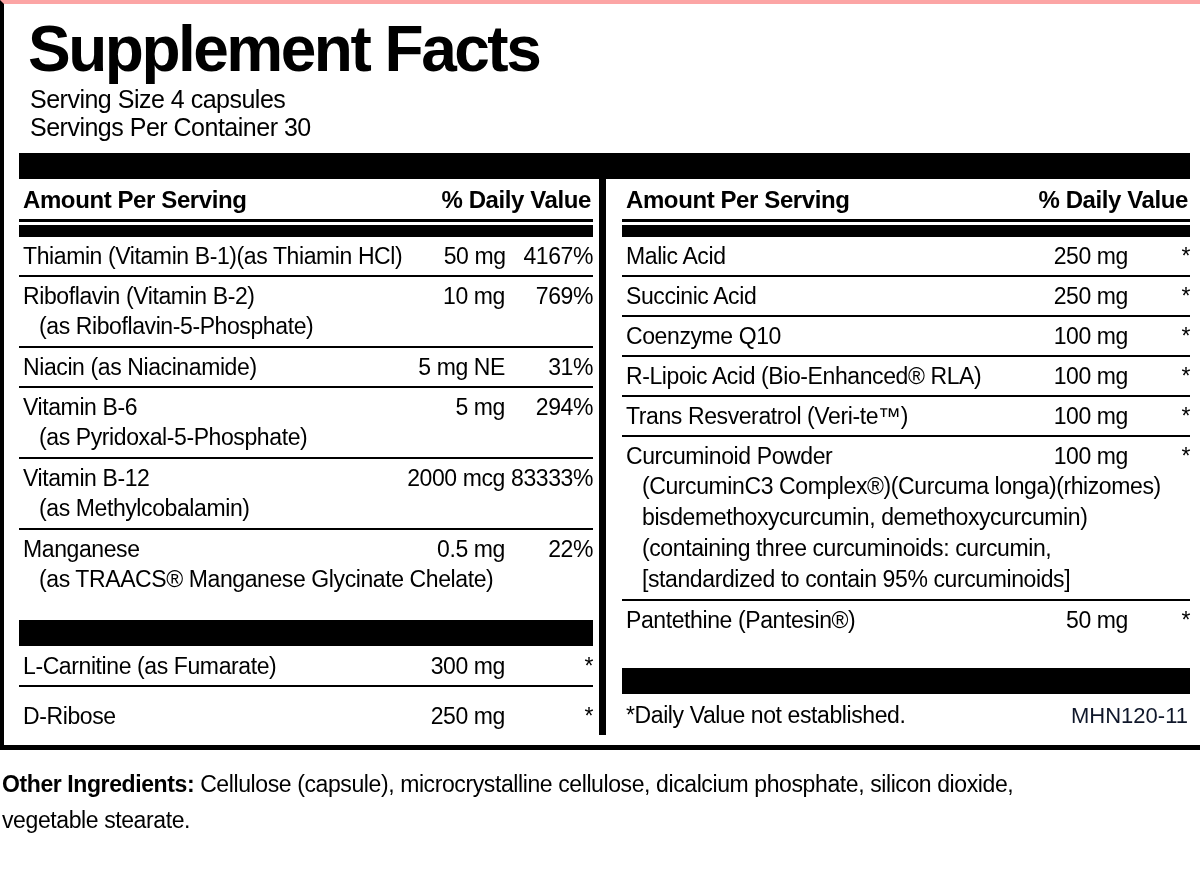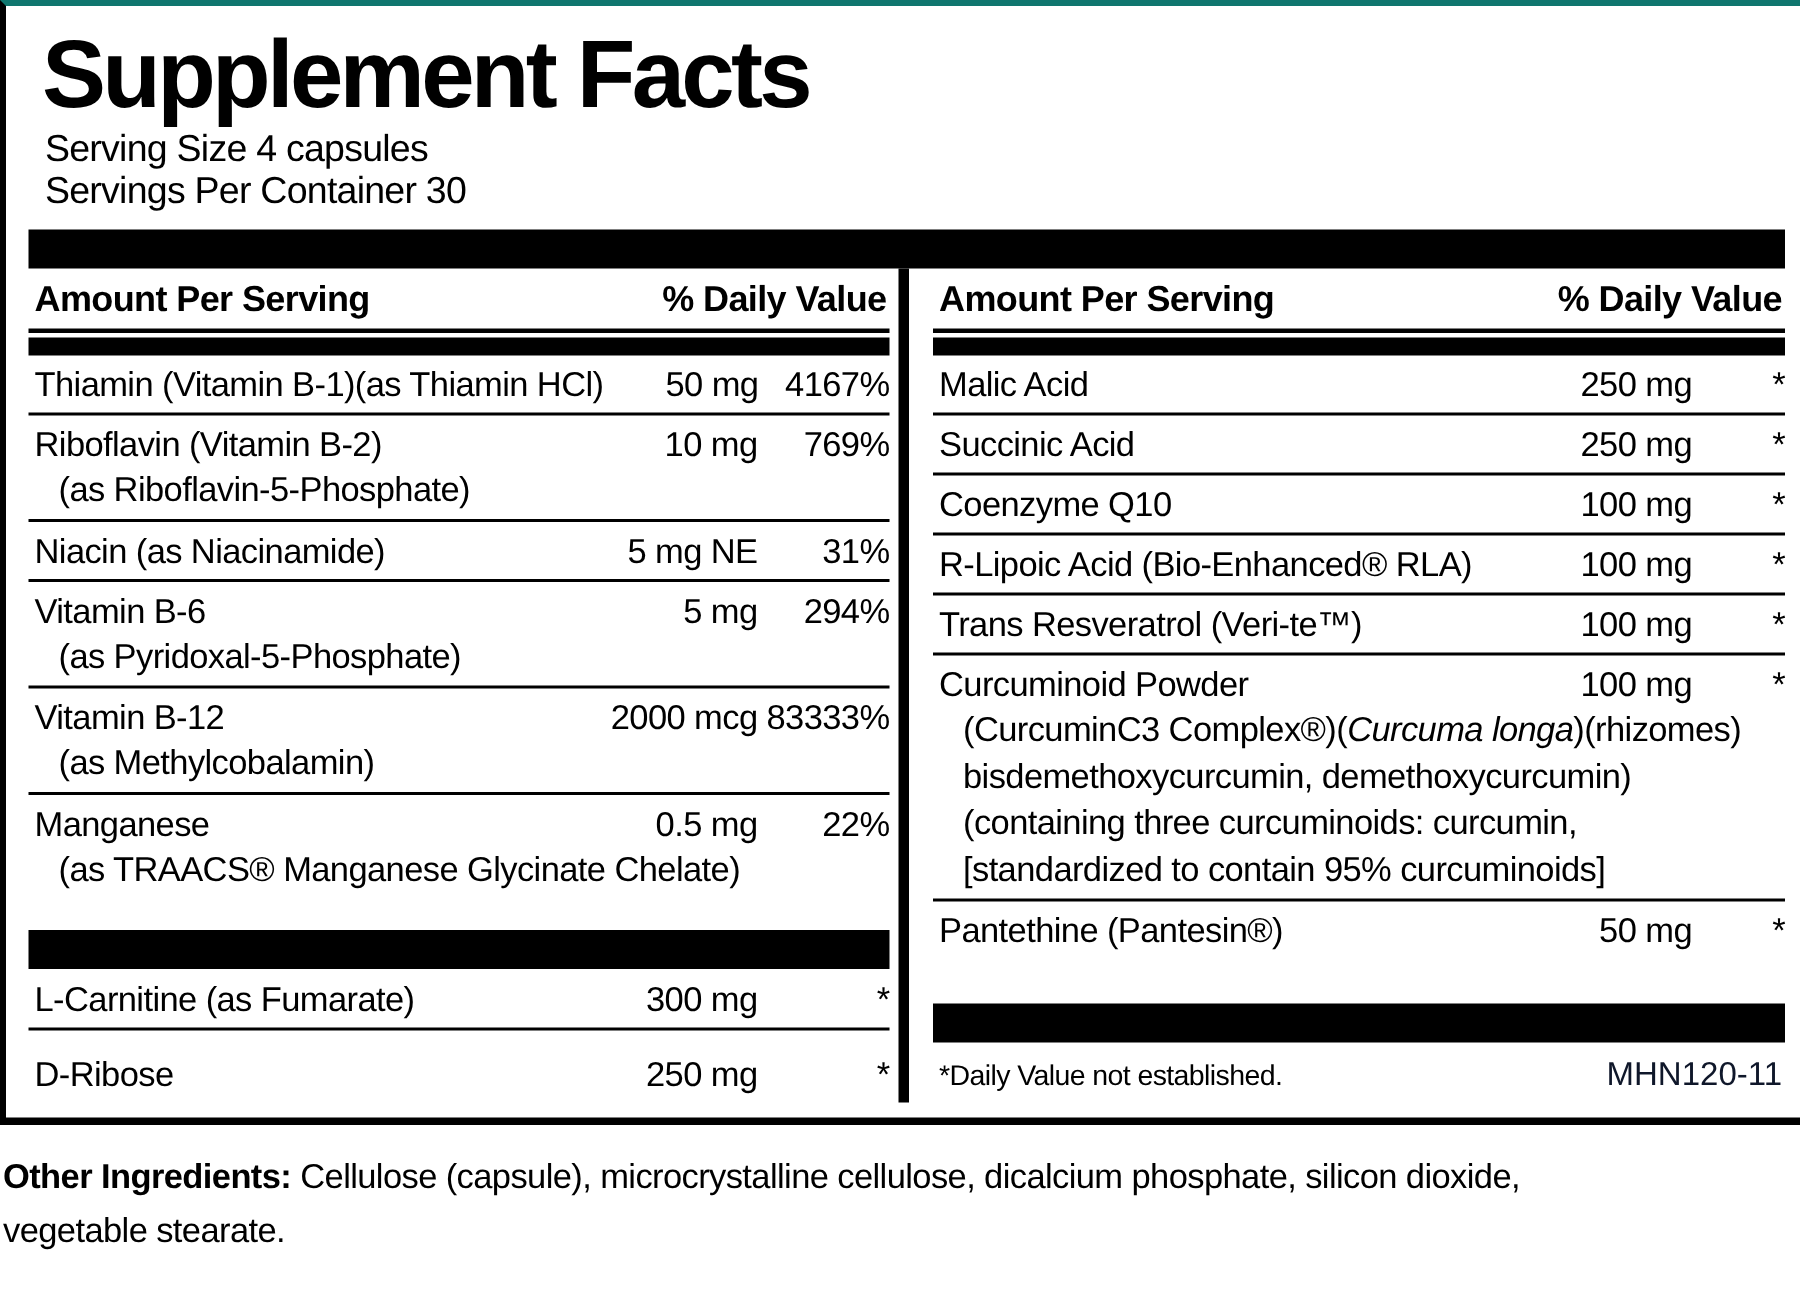--- a/index.html
+++ b/index.html
@@ -1,20 +1,20 @@
 <!DOCTYPE html>
 <html><head>
 <meta charset="utf-8">
 <style>
   * { margin:0; padding:0; box-sizing:border-box; }
   html,body { width:1200px; height:872px; background:#fff; color:#000;
     font-family:"Liberation Sans","DejaVu Sans",sans-serif; overflow:hidden; }
 
   .label { width:1200px; height:750px;
-    border-top:4px solid #0f766e; border-left:4px solid #000; border-bottom:5px solid #000; }
+    border-top:4px solid #fca5a5; border-left:4px solid #000; border-bottom:5px solid #000; }
 
   .title { font-size:64px; font-weight:bold; letter-spacing:-2.5px;
     margin:12px 0 2px 24px; line-height:1.05; }
   .serve-line { font-size:25px; letter-spacing:-0.5px; margin-left:26px; line-height:28px; }
 
   .thickbar { height:26px; background:#000; margin:12px 10px 0 15px; }
 
   .cols { display:flex; margin:0 10px 0 15px; height:556px; align-items:stretch;justify-content:center; }
   .col { display:flex; flex-direction:column; }
   .col-left { width:574px; }
@@ -29,32 +29,32 @@
   .entry { border-bottom:2px solid #000; padding:6px 0 5px 4px; }
   .entry.no-sep { border-bottom:none; }
   .row { display:flex; align-items:baseline; font-size:23px; letter-spacing:-0.4px; }
   .n { flex:1; white-space:nowrap; padding-right:4px; }
   .amt { text-align:right; white-space:nowrap; }
   .col-left .amt { width:100px; }
   .col-left .dvc { width:88px; text-align:right; }
   .col-right .amt { width:126px; }
   .col-right .dvc { width:62px; text-align:right; }
   .sub { font-size:23px; letter-spacing:-0.4px; padding:3px 0 1px 16px; white-space:nowrap; }
-  .it { font-style:italic; }
+  .it { }
 
   .bottom-group { margin-top:auto; }
   .colbar { height:26px; background:#000; }
   .colbar-right { height:26px; background:#000; }
 
   .lrow-after-bar { border-bottom:2px solid #000; padding:7px 0 5px 4px; }
   .lrow-last { padding:16px 0 5px 4px; }
 
   .footnote { display:flex; justify-content:space-between; align-items:baseline;
     padding:8px 2px 6px 4px; }
-  .footnote-text { font-size:19px; letter-spacing:-0.4px; }
+  .footnote-text { font-size:23px; letter-spacing:-0.4px; }
   .product-code { font-size:22px; color:#0f172a; letter-spacing:0; }
 
   .other { margin:16px 20px 0 2px; font-size:23px; letter-spacing:-0.4px; line-height:36px; }
   .other b { letter-spacing:-0.4px; }
 </style>
 </head>
 <body>
 
 <div class="label">
   <div class="title">Supplement Facts</div>

